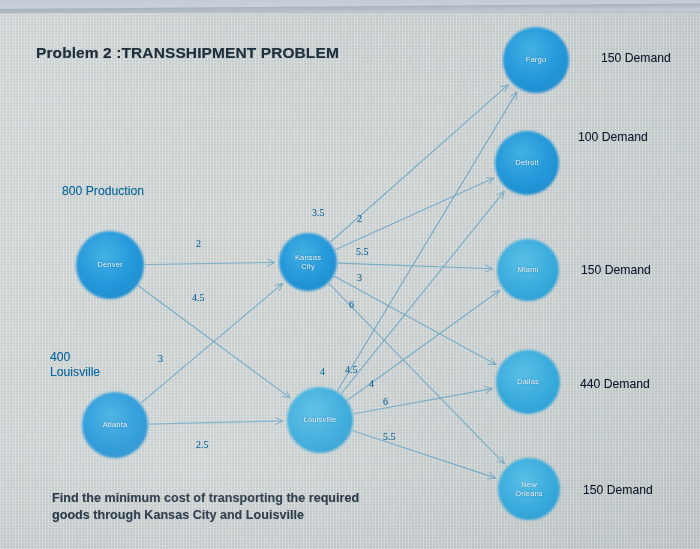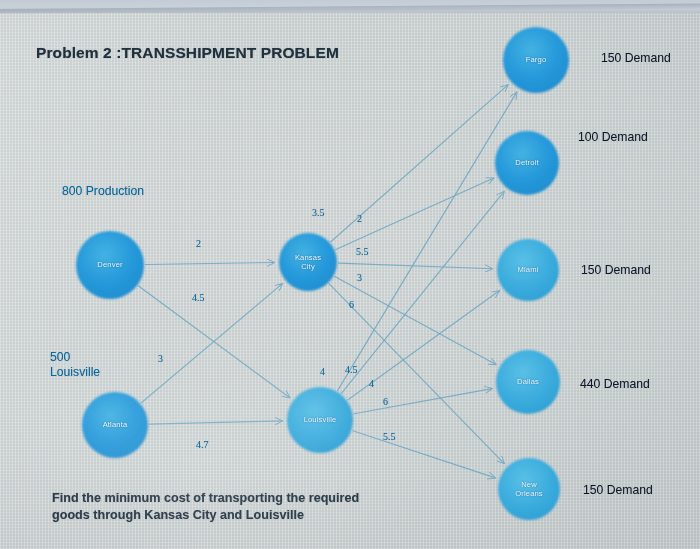--- a/index.html
+++ b/index.html
@@ -214,30 +214,30 @@
         <div>Orleans</div>
       </div>
     </div>
 
   <div class="txt" id="title">Problem 2 :TRANSSHIPMENT PROBLEM</div>
   <div class="txt" id="footer-note"><div>Find the minimum cost of transporting the required</div><div>goods through Kansas City and Louisville</div></div>
 
   <div id="glare"></div>
   <div id="blur-veil"></div>
 <div class="txt supply-label" style="left: 62px; top: 184px;"><div>800 Production</div></div>
-    <div class="txt supply-label" style="left: 50px; top: 350px;"><div>500</div><div>Louisville</div></div>
+    <div class="txt supply-label" style="left: 50px; top: 350px;"><div>400</div><div>Louisville</div></div>
     <div class="txt demand-label" style="left: 601px; top: 51px;"><div>150 Demand</div></div>
     <div class="txt demand-label" style="left: 578px; top: 130px;"><div>100 Demand</div></div>
     <div class="txt demand-label" style="left: 581px; top: 263px;"><div>150 Demand</div></div>
     <div class="txt demand-label" style="left: 580px; top: 377px;"><div>440 Demand</div></div>
     <div class="txt demand-label" style="left: 583px; top: 483px;"><div>150 Demand</div></div>
     <div class="txt cost-label" style="left: 196px; top: 238px;">2</div>
     <div class="txt cost-label" style="left: 192px; top: 292px;">4.5</div>
     <div class="txt cost-label" style="left: 158px; top: 353px;">3</div>
-    <div class="txt cost-label" style="left: 196px; top: 439px;">4.7</div>
+    <div class="txt cost-label" style="left: 196px; top: 439px;">2.5</div>
     <div class="txt cost-label" style="left: 312px; top: 207px;">3.5</div>
     <div class="txt cost-label" style="left: 357px; top: 213px;">2</div>
     <div class="txt cost-label" style="left: 356px; top: 246px;">5.5</div>
     <div class="txt cost-label" style="left: 357px; top: 272px;">3</div>
     <div class="txt cost-label" style="left: 349px; top: 299px;">6</div>
     <div class="txt cost-label" style="left: 320px; top: 366px;">4</div>
     <div class="txt cost-label" style="left: 345px; top: 364px;">4.5</div>
     <div class="txt cost-label" style="left: 369px; top: 378px;">4</div>
     <div class="txt cost-label" style="left: 383px; top: 396px;">6</div>
     <div class="txt cost-label" style="left: 383px; top: 431px;">5.5</div>

